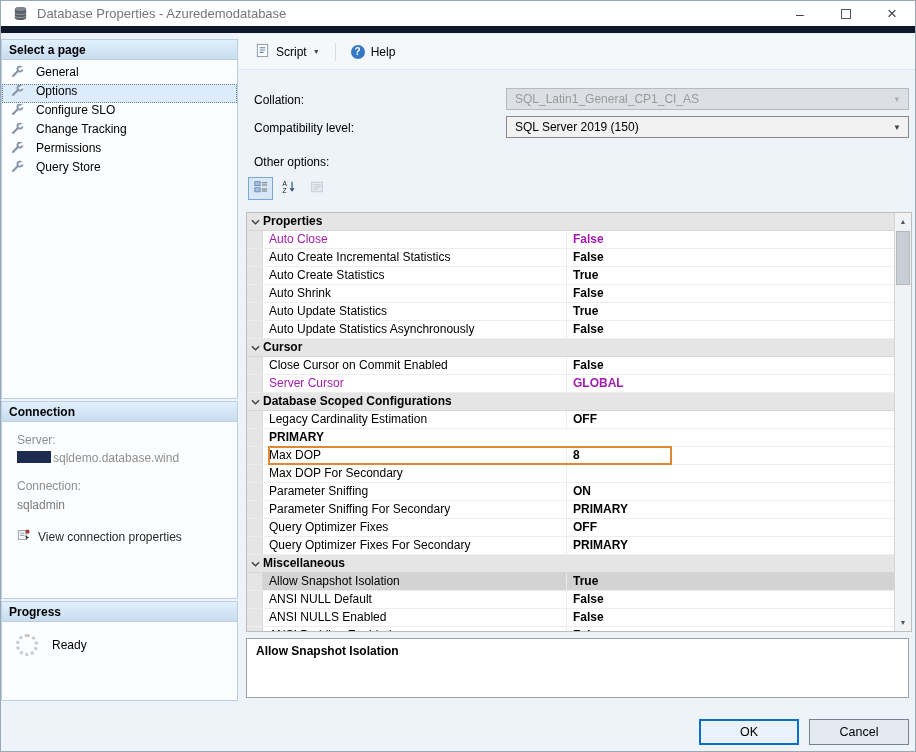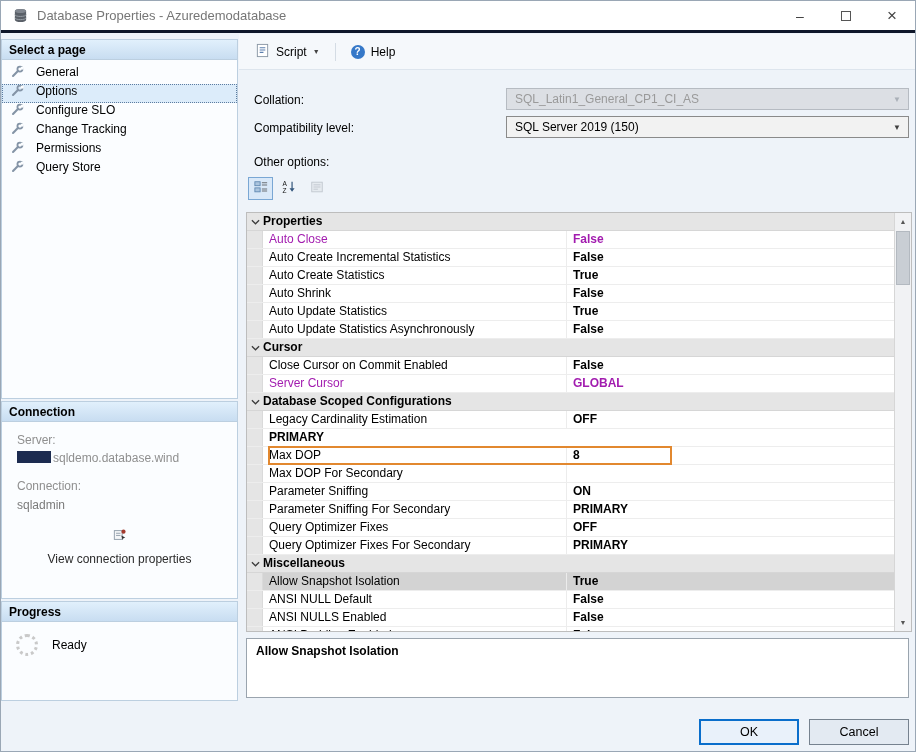--- a/index.html
+++ b/index.html
@@ -8,21 +8,21 @@
     background: #d7dde4;
   }
   .window {
     position: relative; width: 916px; height: 752px;
     background: #eef3f9; border: 1px solid #9aa7b5; overflow: hidden;
     font-size: 12px; color: #000;
   }
   
   .titlebar {
     position: absolute; left: 0; top: 0; right: 0; height: 32px;
-    background: #ffffff; border-bottom: 3px solid #0f172a;
+    background: #ffffff; border-bottom: 7px solid #0f172a;
     display: flex; align-items: center;
   }
   .title-icon { margin-left: 12px; display: inline-flex; }
   .title-text { margin-left: 9px; color: #767676; font-size: 13px; }
   .win-controls { margin-left: auto; display: flex; height: 100%; }
   .win-btn {
     width: 46px; height: 100%; display: flex; align-items: center;
     justify-content: center; color: #444; font-size: 14px; cursor: default;
   }
   .max-box { display: inline-block; width: 10px; height: 10px; border: 1px solid #555; }
@@ -46,21 +46,21 @@
     background: #dcecfa; outline: 1px dotted #5c7ca0; outline-offset: -1px;
   }
   .page-icon { display: inline-flex; }
 
   .conn-body { padding: 11px 15px; }
   .dim-label { color: #8f8f8f; }
   .server-line { margin-top: 4px; color: #8f8f8f; white-space: nowrap; overflow: hidden; }
   .redact { display: inline-block; width: 34px; height: 12px; background: #1c2b50; vertical-align: -1px; margin-right: 2px; }
   .conn-label { margin-top: 14px; }
   .conn-user { margin-top: 5px; color: #7a7a7a; }
-  .view-conn { margin-top: 16px; display: flex; align-items: center; gap: 7px; color: #2b2b2b; cursor: default; flex-direction: column; }
+  .view-conn { margin-top: 16px; display: flex; align-items: center; gap: 7px; color: #2b2b2b; cursor: default; }
 
   .progress-body { display: flex; align-items: center; padding: 12px 14px; gap: 14px; }
   .spinner { width: 22px; height: 22px; border: 3px dotted #c9c9c9; border-radius: 50%; }
 
   
   .top-toolbar {
     position: absolute; left: 238px; top: 33px; right: 0; height: 36px;
     background: #f5f8fb; border-bottom: 1px solid #dde5ed;
     display: flex; align-items: center; padding-left: 11px; gap: 6px;
   }

